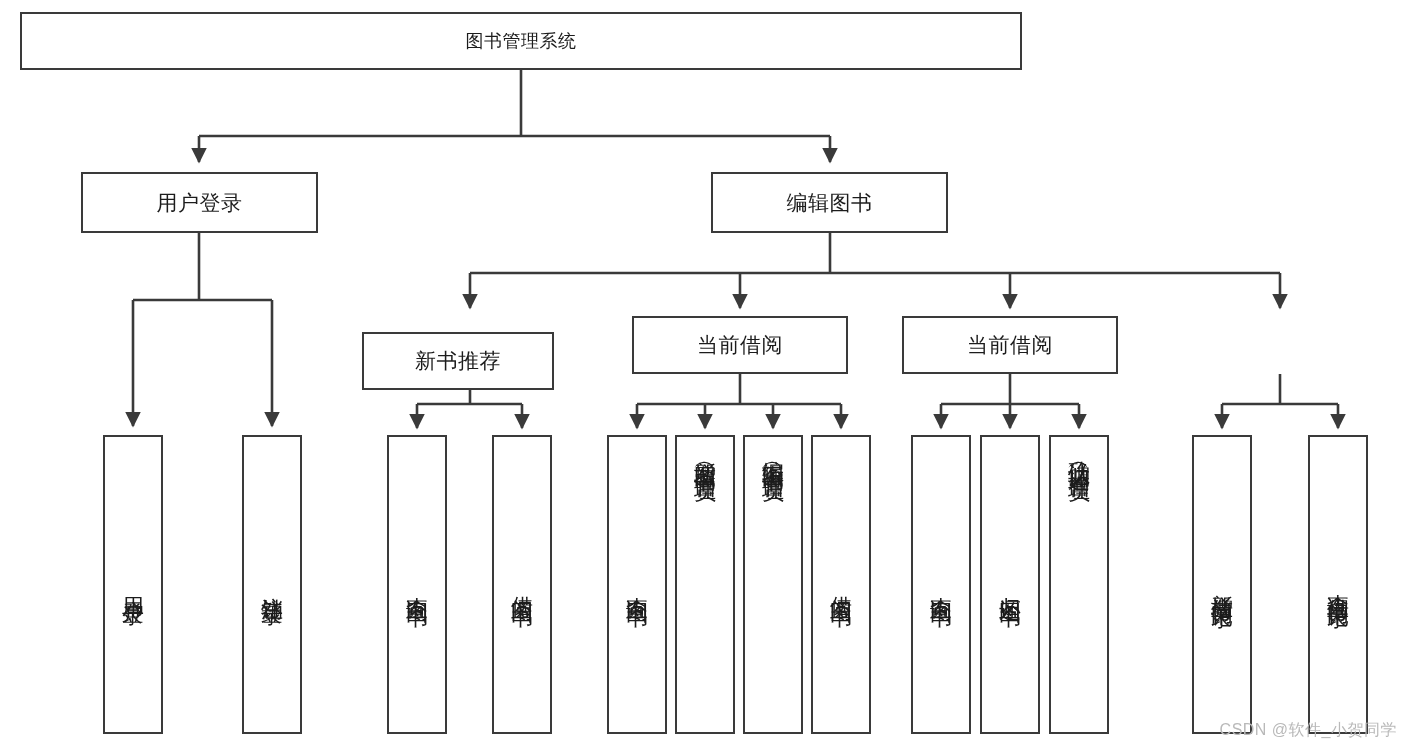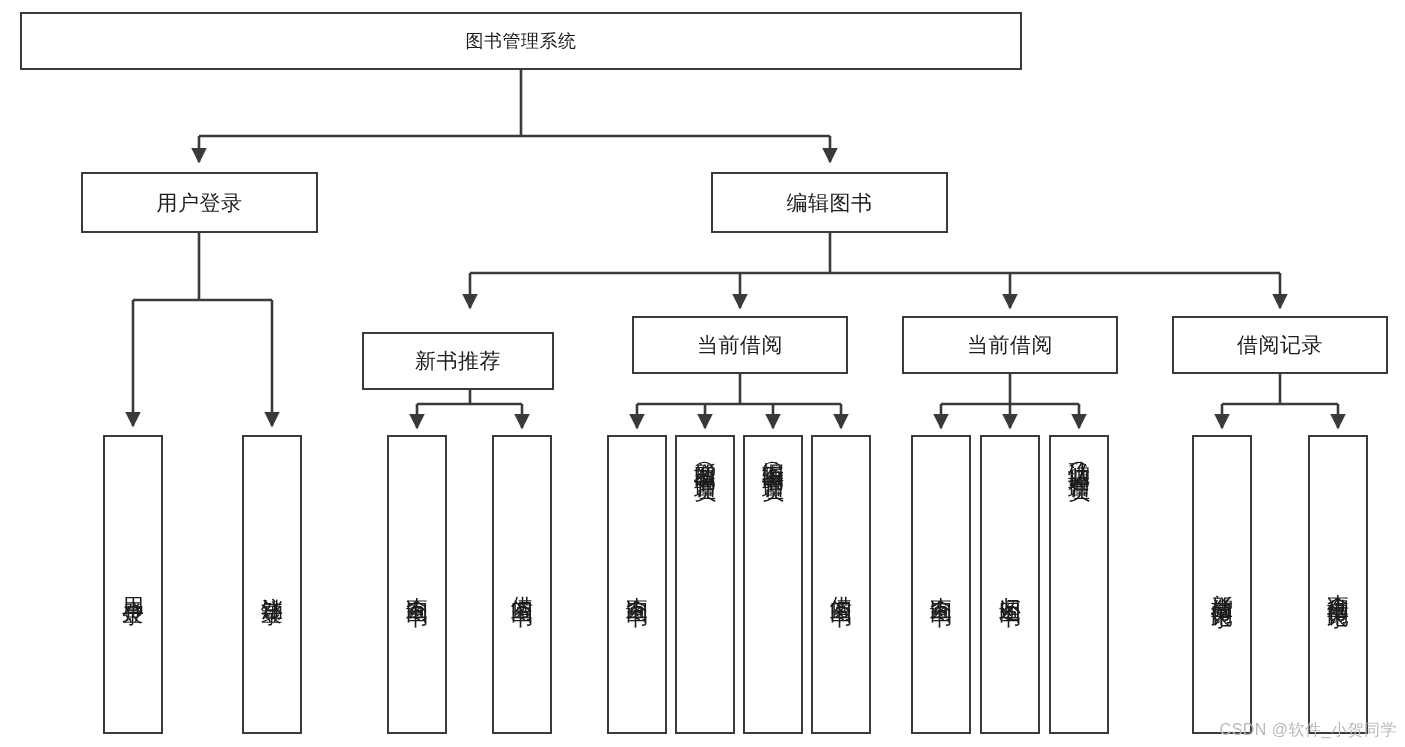--- a/index.html
+++ b/index.html
@@ -141,23 +141,20 @@
 
   <div class="node horiz" style="left:362px; top:332px; width:192px; height:58px;">
     <span class="label">新书推荐</span>
   </div>
   <div class="node horiz" style="left:632px; top:316px; width:216px; height:58px;">
     <span class="label">当前借阅</span>
   </div>
   <div class="node horiz" style="left:902px; top:316px; width:216px; height:58px;">
     <span class="label">当前借阅</span>
   </div>
-  <div class="node horiz" style="left:1172px; top:316px; width:216px; height:58px;">
-    <span class="label">借阅记录</span>
-  </div>
 
   <div class="node vert centered" style="left:103px; top:435px; width:60px; height:299px;">
     <span class="label">用户登录</span>
   </div>
   <div class="node vert centered" style="left:242px; top:435px; width:60px; height:299px;">
     <span class="label">注销登录</span>
   </div>
 
   <div class="node vert centered" style="left:387px; top:435px; width:60px; height:299px;">
     <span class="label">查询图书</span>

